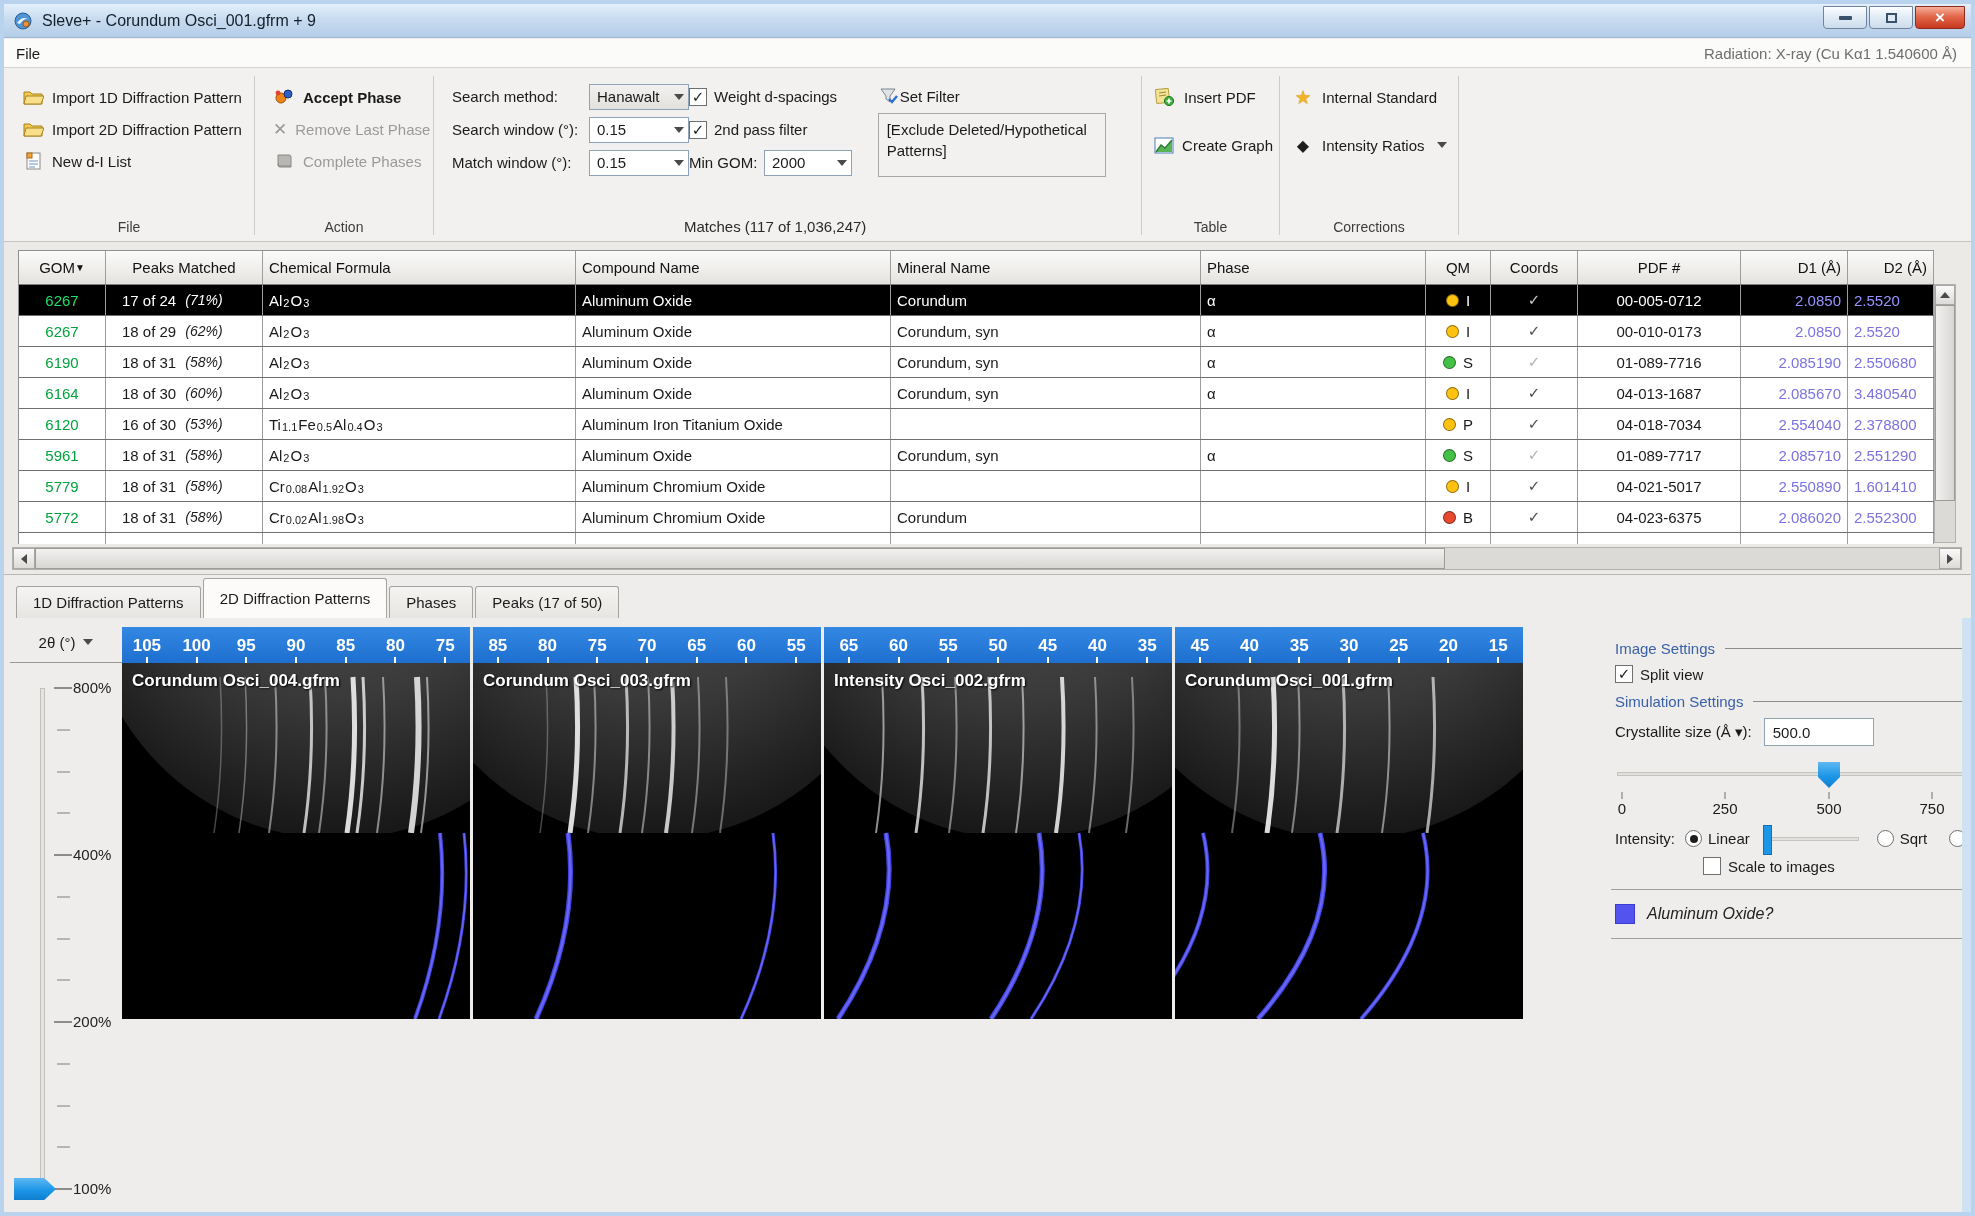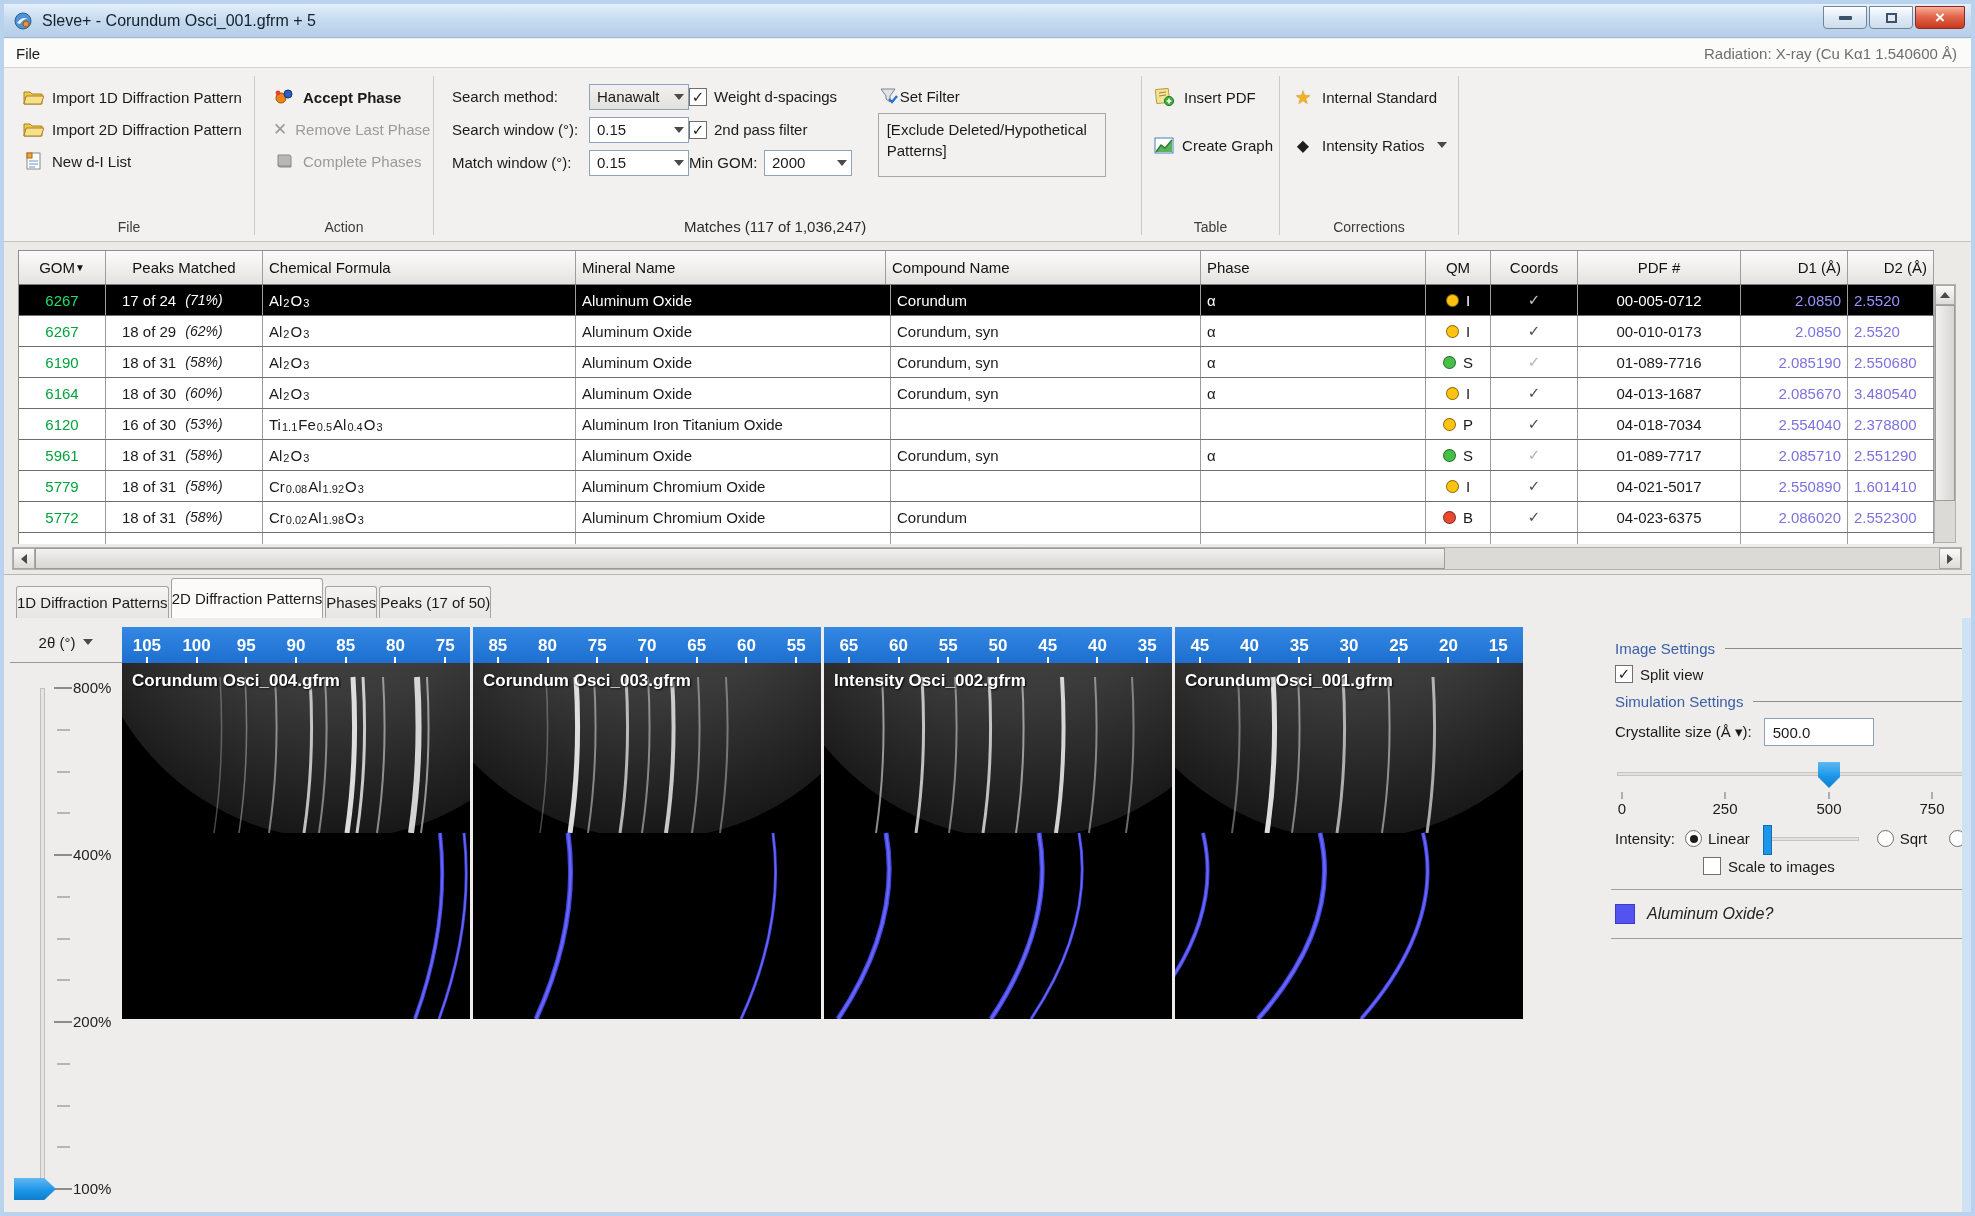--- a/index.html
+++ b/index.html
@@ -67,21 +67,21 @@
   .vscroll{position:absolute;left:1930px;top:42px;width:22px;height:259px;background:#dcdad7;border:1px solid #b3b1ae;}
   .sbtn{width:100%;height:20px;background:linear-gradient(#fafafa,#dddbd8);border:1px solid #a9a7a4;display:flex;align-items:center;justify-content:center;}
   .vthumb{position:absolute;left:0;top:20px;width:100%;height:196px;background:linear-gradient(90deg,#f2f1ef,#d8d6d3);border:1px solid #9d9b98;}
   .vscroll .sbtn.bottom{position:absolute;bottom:0;left:0;}
   .hscroll{position:absolute;left:8px;top:305px;width:1950px;height:23px;background:#dcdad7;border:1px solid #b3b1ae;}
   .hscroll .sbtn{position:absolute;top:0;width:22px;height:21px;}
   .hthumb{position:absolute;left:22px;top:0;height:21px;width:1410px;background:linear-gradient(#f2f1ef,#d8d6d3);border:1px solid #9d9b98;}
 
   
   .tabbar{position:absolute;left:0;top:570px;width:1967px;height:44px;border-top:1px solid #b9b7b4;background:#efedeb;display:flex;align-items:flex-end;padding-left:12px;}
-  .tab{height:32px;display:flex;align-items:center;padding:0 0;background:linear-gradient(#f6f4f2,#e7e5e2);border:1px solid #a5a3a0;border-bottom:none;border-radius:3px 3px 0 0;margin-right:2px;position:relative;}
+  .tab{height:32px;display:flex;align-items:center;padding:0 16px;background:linear-gradient(#f6f4f2,#e7e5e2);border:1px solid #a5a3a0;border-bottom:none;border-radius:3px 3px 0 0;margin-right:2px;position:relative;}
   .tab.active{height:40px;background:#fcfbfa;z-index:2;}
 
   
   .bottom{position:absolute;left:0;top:614px;width:1967px;height:594px;background:#efedeb;}
   .axiscol{position:absolute;left:6px;top:4px;width:112px;height:586px;}
   .axishdr{height:41px;display:flex;align-items:center;justify-content:center;gap:8px;border-bottom:1px solid #9b9996;font-size:15px;}
   .ruler{position:absolute;left:0;top:41px;width:112px;height:545px;}
   .groove{position:absolute;left:30px;top:25px;width:5px;height:501px;background:#e6e4e1;border:1px solid #c2c0bd;}
   .mjtick{position:absolute;left:44px;width:18px;height:2px;background:#8e8c89;}
   .mntick{position:absolute;left:47px;width:13px;height:2px;background:#b7b5b2;}
@@ -123,21 +123,21 @@
 <div class="win">
 
   <div class="titlebar">
     <span class="icon">
       <svg width="20" height="20" viewBox="0 0 20 20">
           <circle cx="10" cy="10" r="8" fill="#4e93d6" stroke="#2b5f93"></circle>
           <path d="M4 12 Q10 4 16 9 Q12 6 7 13 Z" fill="#e8f2fb"></path>
           <circle cx="13" cy="13" r="3" fill="#e8913a" stroke="#9c5a14"></circle>
         </svg>
     </span>
-    <span class="ttl">Sleve+ - Corundum Osci_001.gfrm + 5</span>
+    <span class="ttl">Sleve+ - Corundum Osci_001.gfrm + 9</span>
     <div class="winbtns">
       <div class="wbtn">
           <span class="glyph-min"></span>
         </div>
       <div class="wbtn">
           <span class="glyph-max"></span>
         </div>
       <div class="wbtn close">
           <span>×</span>
         </div>
@@ -319,25 +319,25 @@
           <div class="tc" style="width: 87px; justify-content: center;">
             <span>GOM</span>
             <span style="font-size: 10px;"> ▼</span>
           </div>
           <div class="tc" style="width: 157px; justify-content: center;">
             <span>Peaks Matched</span>
           </div>
           <div class="tc" style="width: 313px; justify-content: flex-start;">
             <span>Chemical Formula</span>
           </div>
+          <div class="tc" style="width: 315px; justify-content: flex-start;">
+            <span>Compound Name</span>
+          </div>
           <div class="tc" style="width: 310px; justify-content: flex-start;">
             <span>Mineral Name</span>
-          </div>
-          <div class="tc" style="width: 315px; justify-content: flex-start;">
-            <span>Compound Name</span>
           </div>
           <div class="tc" style="width: 225px; justify-content: flex-start;">
             <span>Phase</span>
           </div>
           <div class="tc" style="width: 65px; justify-content: center;">
             <span>QM</span>
           </div>
           <div class="tc" style="width: 87px; justify-content: center;">
             <span>Coords</span>
           </div>

